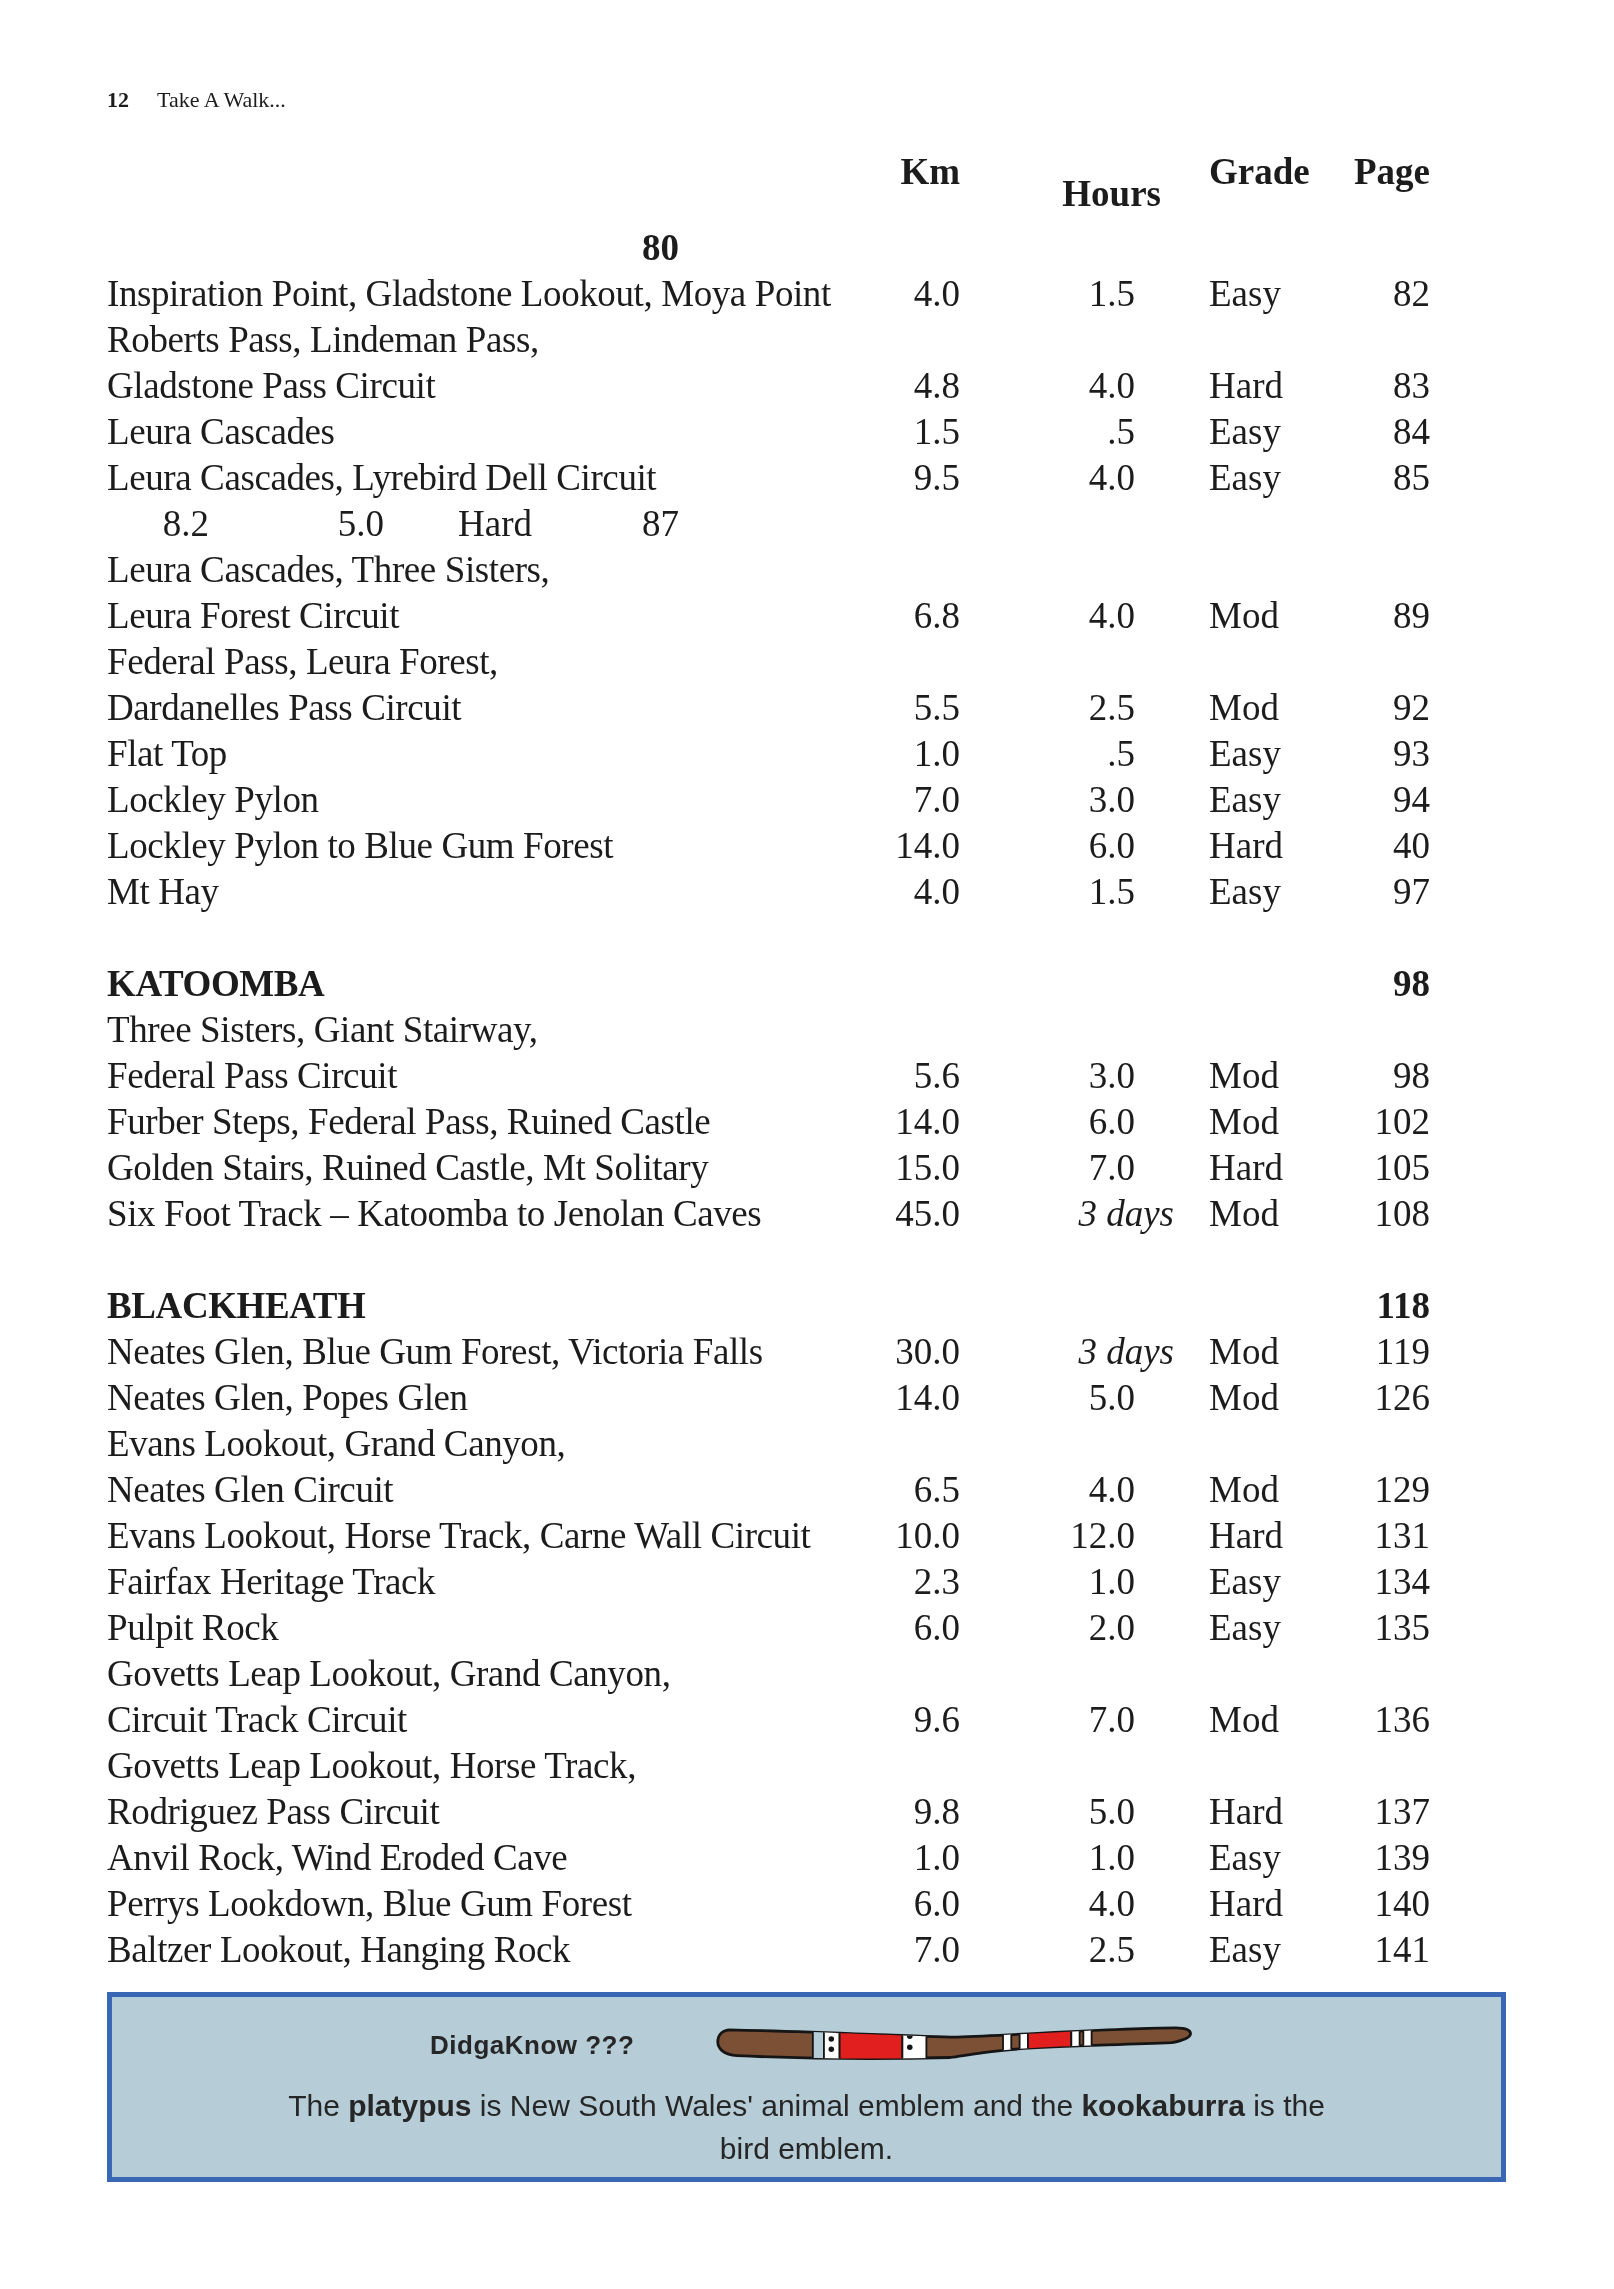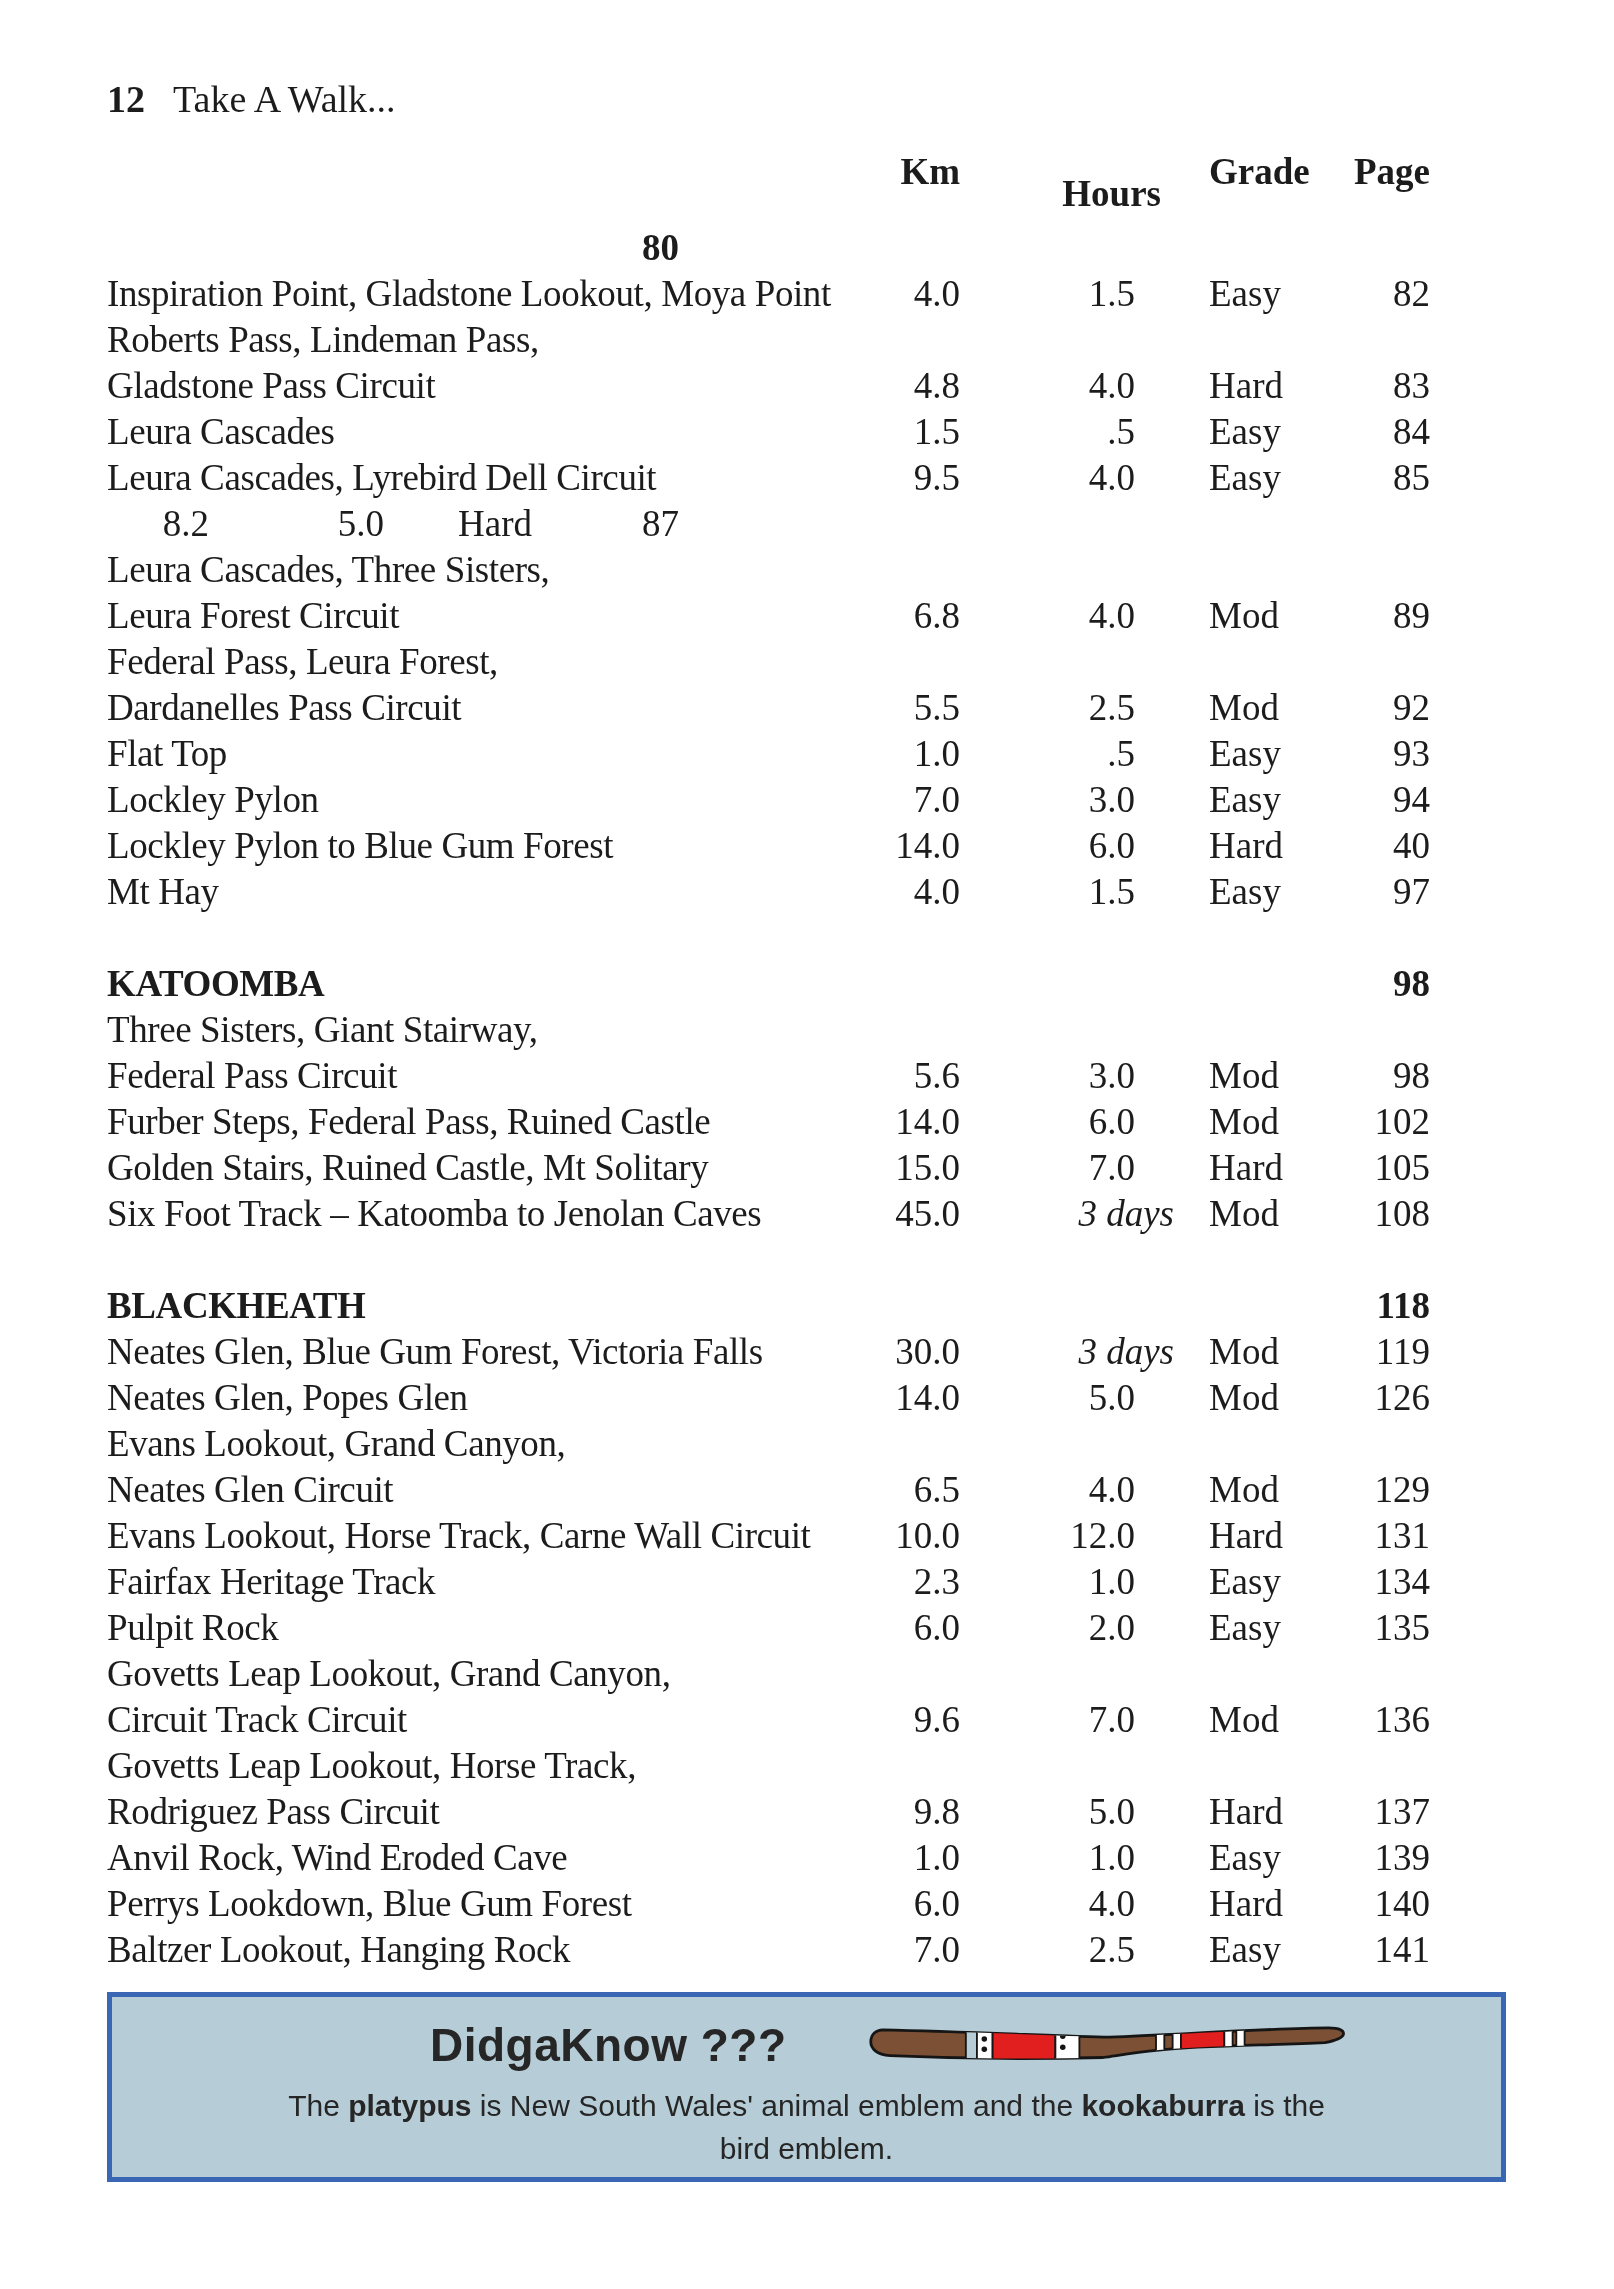--- a/index.html
+++ b/index.html
@@ -1,39 +1,39 @@
 <!DOCTYPE html>
 <html style="font-size:14.8px"><head>
 <meta charset="utf-8">
 <style>
   html,body{margin:0;padding:0;background:#ffffff;}
   body{width:1614px;height:2290px;position:relative;font-family:"Liberation Serif",serif;color:#1c1c1c;}
   .page{position:relative;width:1614px;height:2290px;overflow:hidden;}
 
-  .page-header{padding-top:81px;margin-left:107px;font-size:38px;line-height:37px;}
+  .page-header{padding-top:81px;margin-left:107px;font-size:22px;line-height:37px;}
   .page-header .num{font-weight:bold;margin-right:28px;}
 
   .toc{margin-left:107px;width:1323px;}
   .row{display:flex;height:46px;line-height:46px;font-size:37px;}
   .row.gap{height:46px;}
   .c-name{flex:1 1 auto;white-space:nowrap;letter-spacing:-0.4px;}
   .c-km{width:102px;flex:none;text-align:right;white-space:nowrap;}
   .c-hours{width:175px;flex:none;text-align:right;white-space:nowrap;}
   .c-hours.wide{transform:translateX(39px);font-style:italic;}
   .c-grade{width:157px;flex:none;box-sizing:border-box;padding-left:74px;text-align:left;white-space:nowrap;}
   .c-page{width:138px;flex:none;text-align:right;white-space:nowrap;}
   .toc-head{margin-top:31px;font-weight:bold;}
   .toc-head .c-hours{transform:translateX(26px);margin-top:22px;}
   .toc-rows{margin-top:29.5px;}
   .section-header .c-name,.section-header .c-page{font-weight:bold;}
 
   .didga-box{position:absolute;left:107px;top:1992px;width:1399px;height:190px;box-sizing:border-box;
     background:#b6cdd8;border:5.5px solid #3a67b3;font-family:"Liberation Sans",sans-serif;color:#262626;}
   .didga-top{display:flex;align-items:center;margin-top:24px;margin-left:318px;height:48px;}
-  .didga-title{font-size:46px;font-weight:bold;letter-spacing:0.5px;}
+  .didga-title{font-size:26px;font-weight:bold;letter-spacing:0.5px;}
   .didge-svg{margin-left:81px;width:480px;height:41px;flex:none;}
   .didga-body{margin:14.8px 11px 0 11px;text-align:center;font-size:30px;line-height:43px;}
   .didga-body .b{font-weight:bold;}
 </style>
 </head>
 <body>
 
 <div class="page">
 
   <div class="page-header">

